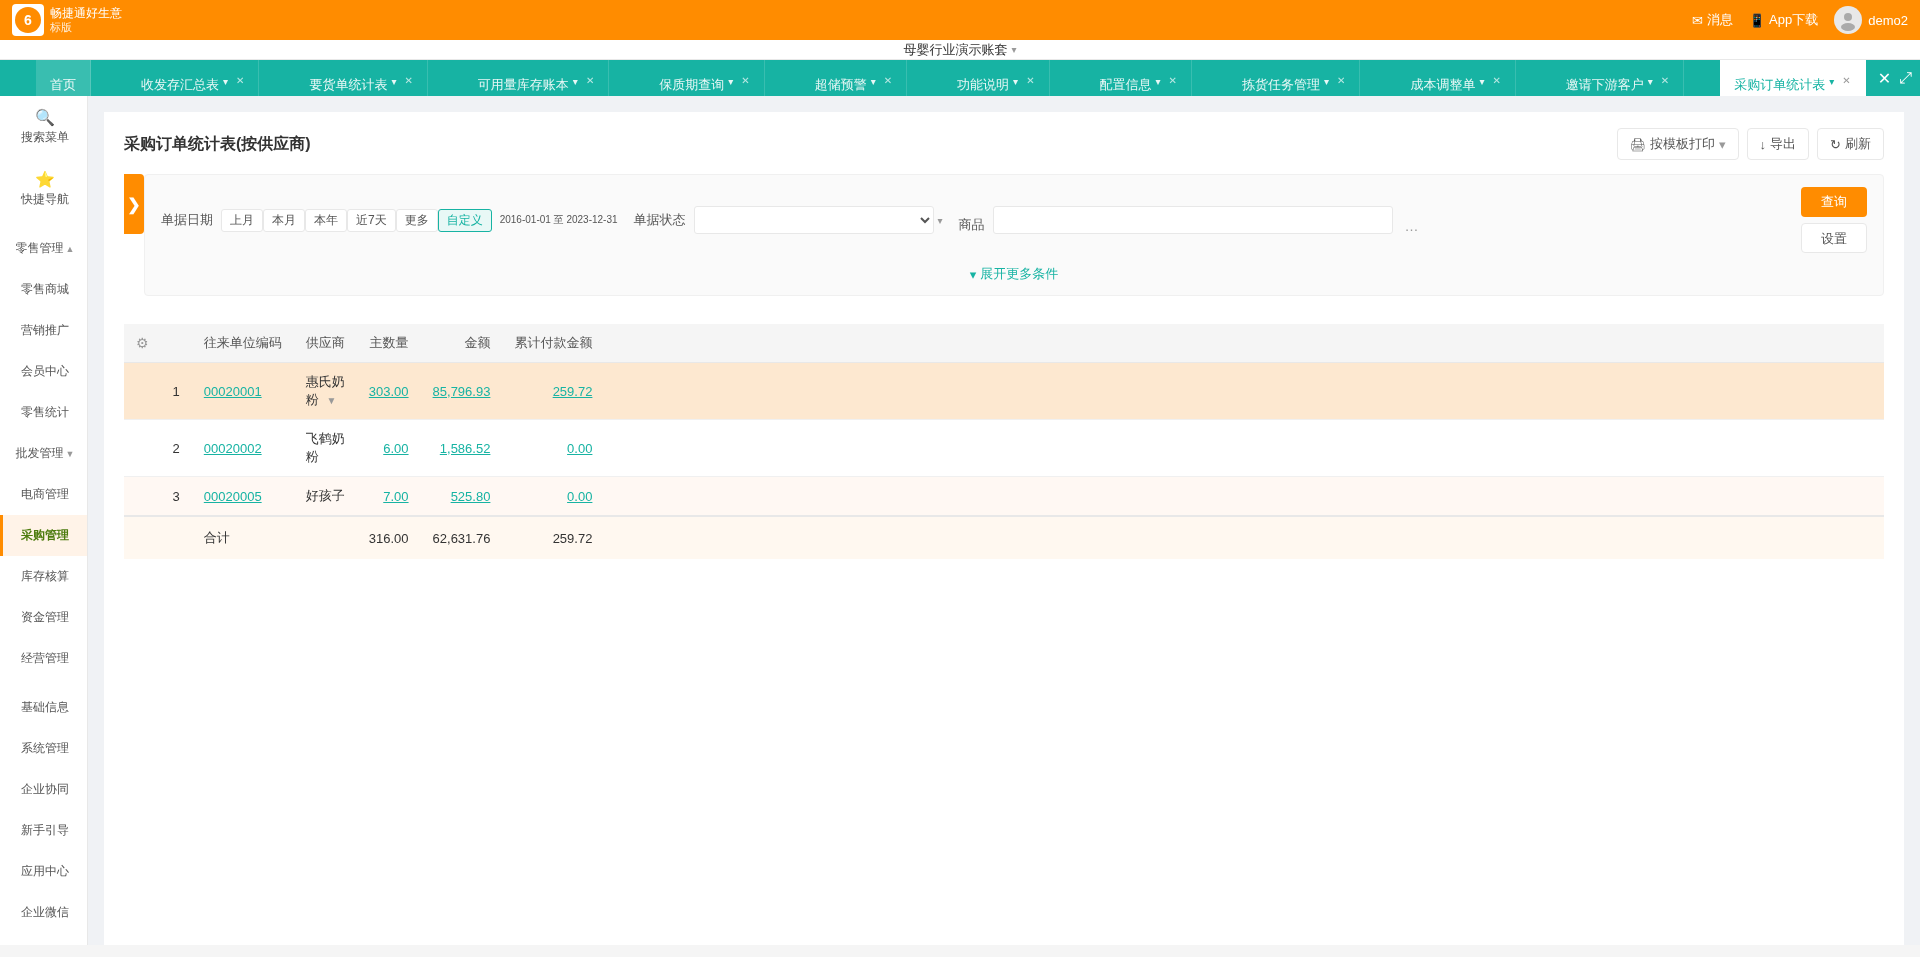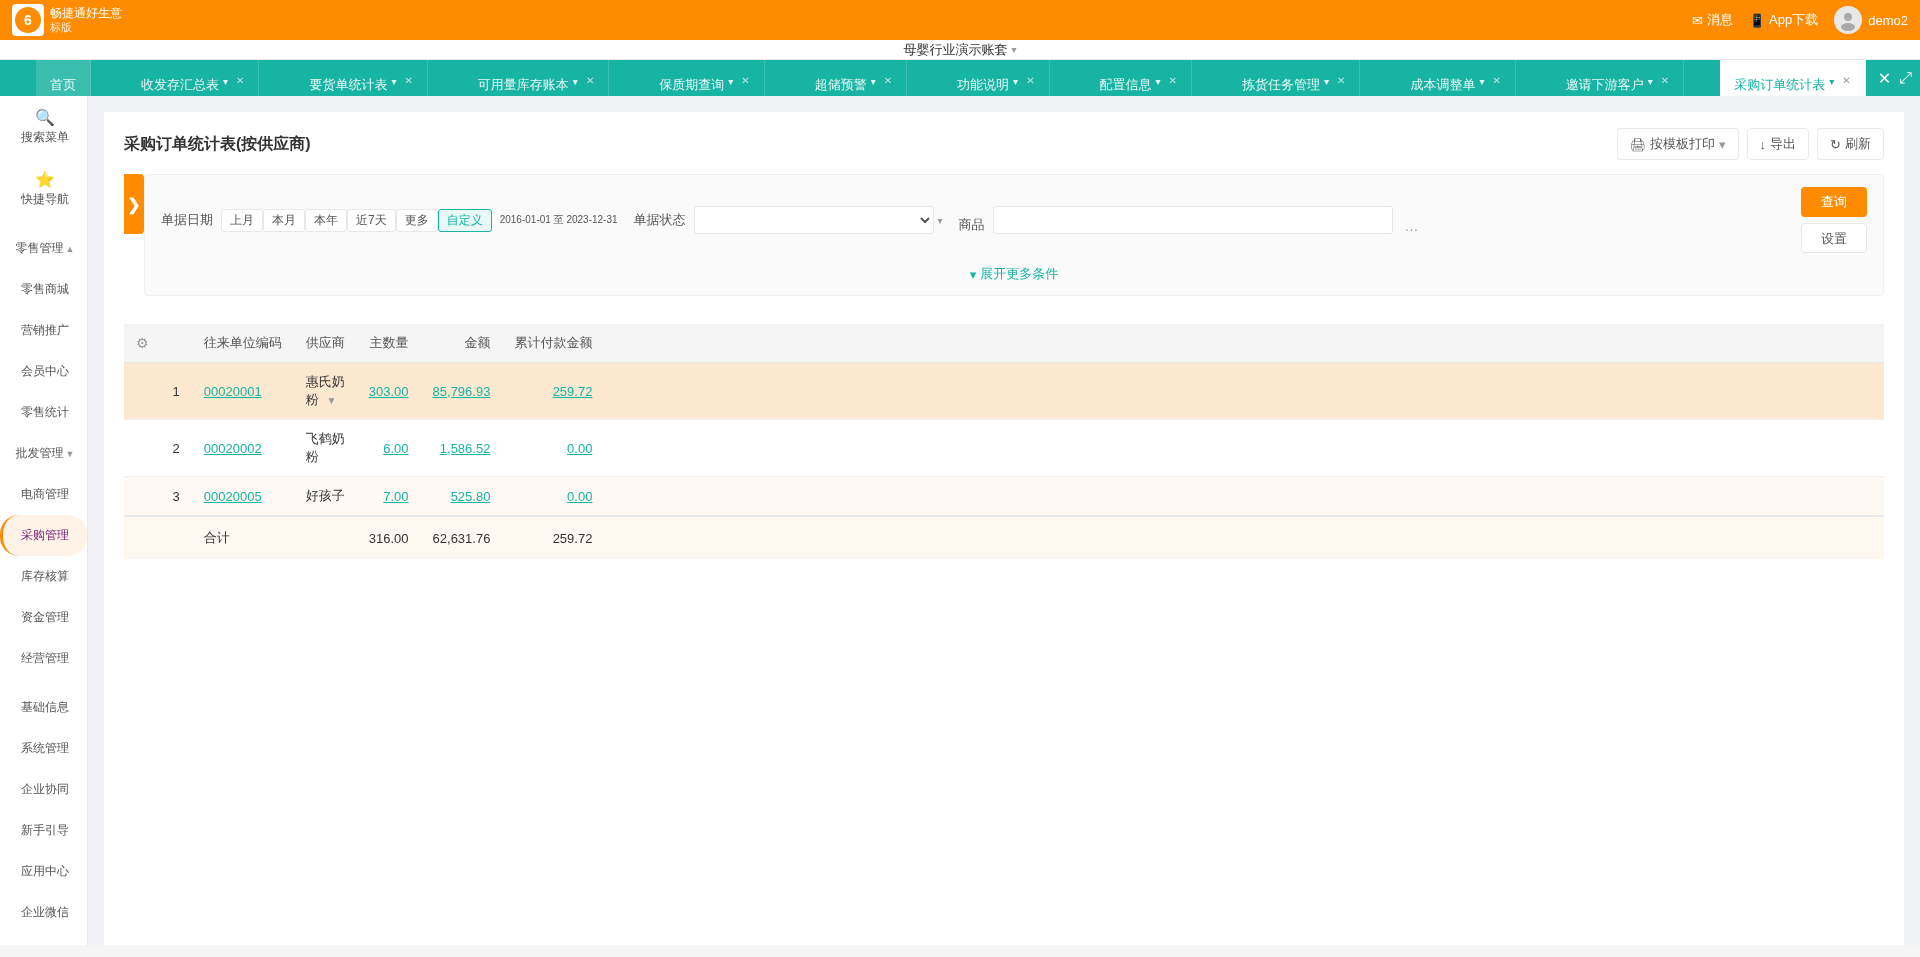--- a/index.html
+++ b/index.html
@@ -28,21 +28,21 @@
     .nav-tab .close-btn { font-size: 10px; color: rgba(255,255,255,0.7); margin-left: 4px; line-height: 1; }
     .nav-tab.active .close-btn { color: #999; }
     .nav-tab .arrow-small { font-size: 10px; }
     .nav-tabs-end { margin-left: auto; display: flex; align-items: center; gap: 8px; padding: 0 8px; }
     .nav-tabs-end span { color: #fff; font-size: 16px; cursor: pointer; }
 
     
     .main-layout { display: flex; height: calc(957px - 108px); }
     .sidebar { width: 88px; background: #fff; border-right: 1px solid #e8e8e8; display: flex; flex-direction: column; overflow-y: auto; }
     .sidebar-item { padding: 12px 4px; text-align: center; cursor: pointer; color: #555; font-size: 12px; border-left: 3px solid transparent; }
-    .sidebar-item.active { color: #701a75; background: #fff3e8; border-left-color: #ff8c00; font-weight: 400; border-radius: 19px; }
+    .sidebar-item.active { color: #4d7c0f; background: #fff3e8; border-left-color: #ff8c00; font-weight: 700; }
     .sidebar-item.has-arrow { display: flex; align-items: center; justify-content: center; gap: 2px; }
     .sidebar-divider { height: 1px; background: #f0f0f0; margin: 4px 8px; }
 
     
     .content-area { flex: 1; background: #f0f2f5; overflow: auto; }
     .page-container { background: #fff; margin: 16px; padding: 16px 20px; min-height: 100%; }
 
     
     .page-header { display: flex; align-items: center; justify-content: space-between; margin-bottom: 14px; }
     .page-title { font-size: 16px; font-weight: bold; color: #333; }

